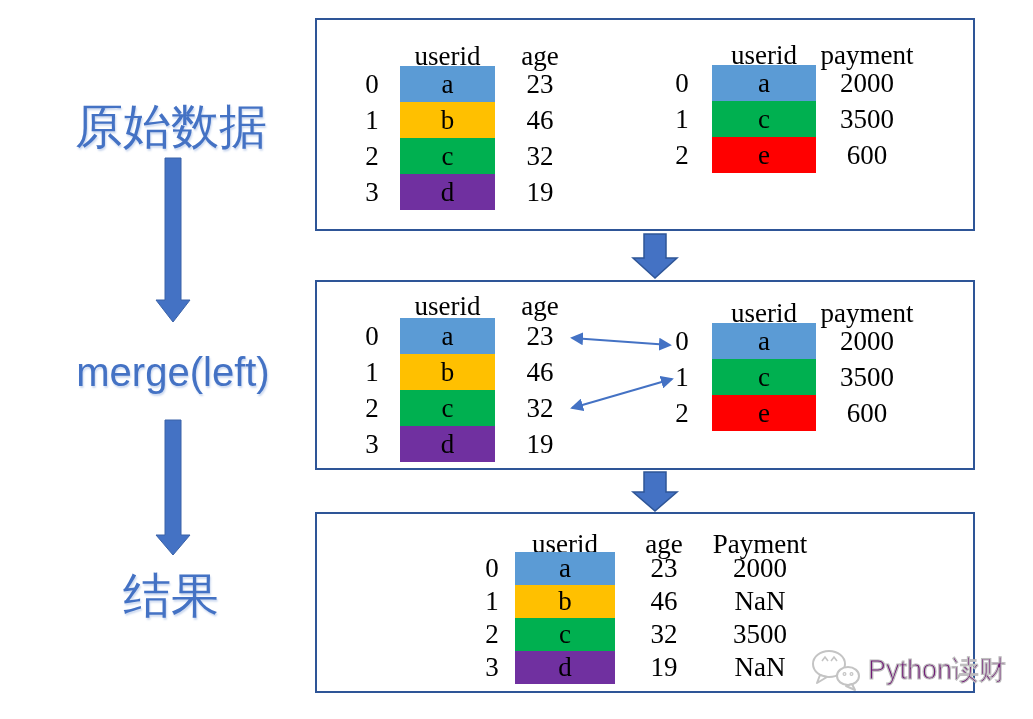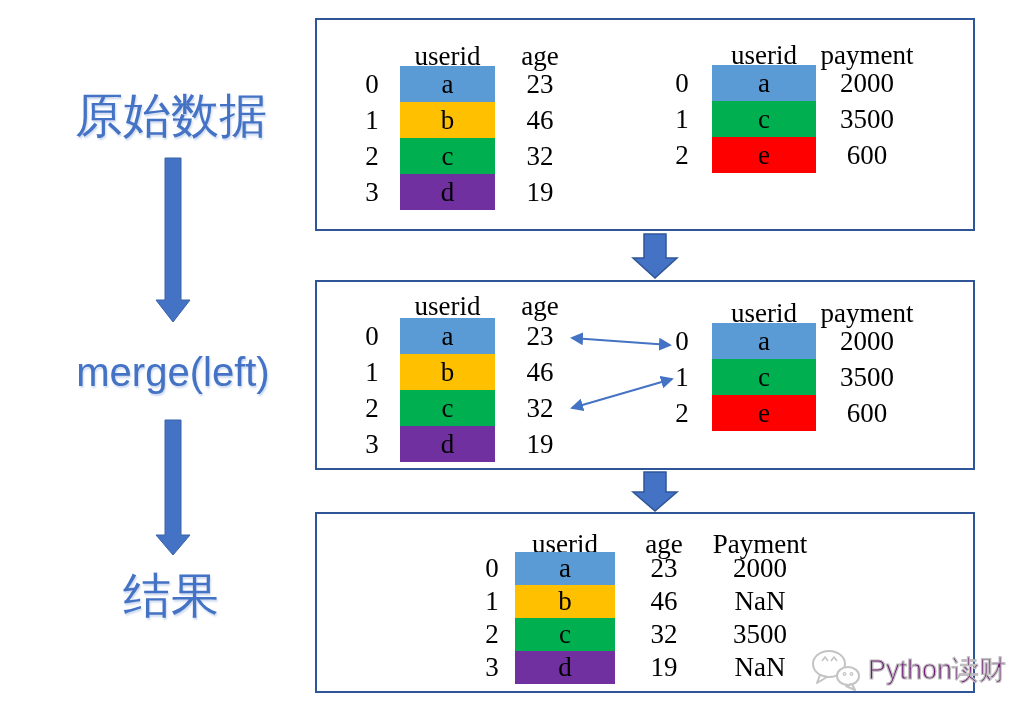--- a/index.html
+++ b/index.html
@@ -29,21 +29,21 @@
     font-family:"Liberation Sans","DejaVu Sans",sans-serif;
     font-size:27px;color:#701a75;-webkit-text-stroke:1.2px #bfbfbf;
     text-shadow:0 0 1px #c8c8c8;white-space:nowrap;
   }
 </style>
 </head>
 <body>
 
 <div id="canvas">
 
-  <div class="blue-label" style="left:40px;top:84px;width:262px;font-size:48px;">原始数据</div>
+  <div class="blue-label" style="left:40px;top:95px;width:262px;font-size:48px;">原始数据</div>
   <div class="blue-label" style="left:40px;top:564px;width:262px;font-size:48px;">结果</div>
   <div class="blue-label" style="left:28px;top:350px;width:290px;font-size:40px;">merge(left)</div>
 
   <div class="panel" style="left:315px;top:18px;width:660px;height:213px;"></div>
   <div class="panel" style="left:315px;top:280px;width:660px;height:190px;"></div>
   <div class="panel" style="left:315px;top:512px;width:660px;height:181px;"></div>
 
   <div>
     <span class="hdr" style="left:400px;top:38px;width:95px;">userid</span>
     <span class="hdr" style="left:503px;top:38px;width:74px;">age</span>

